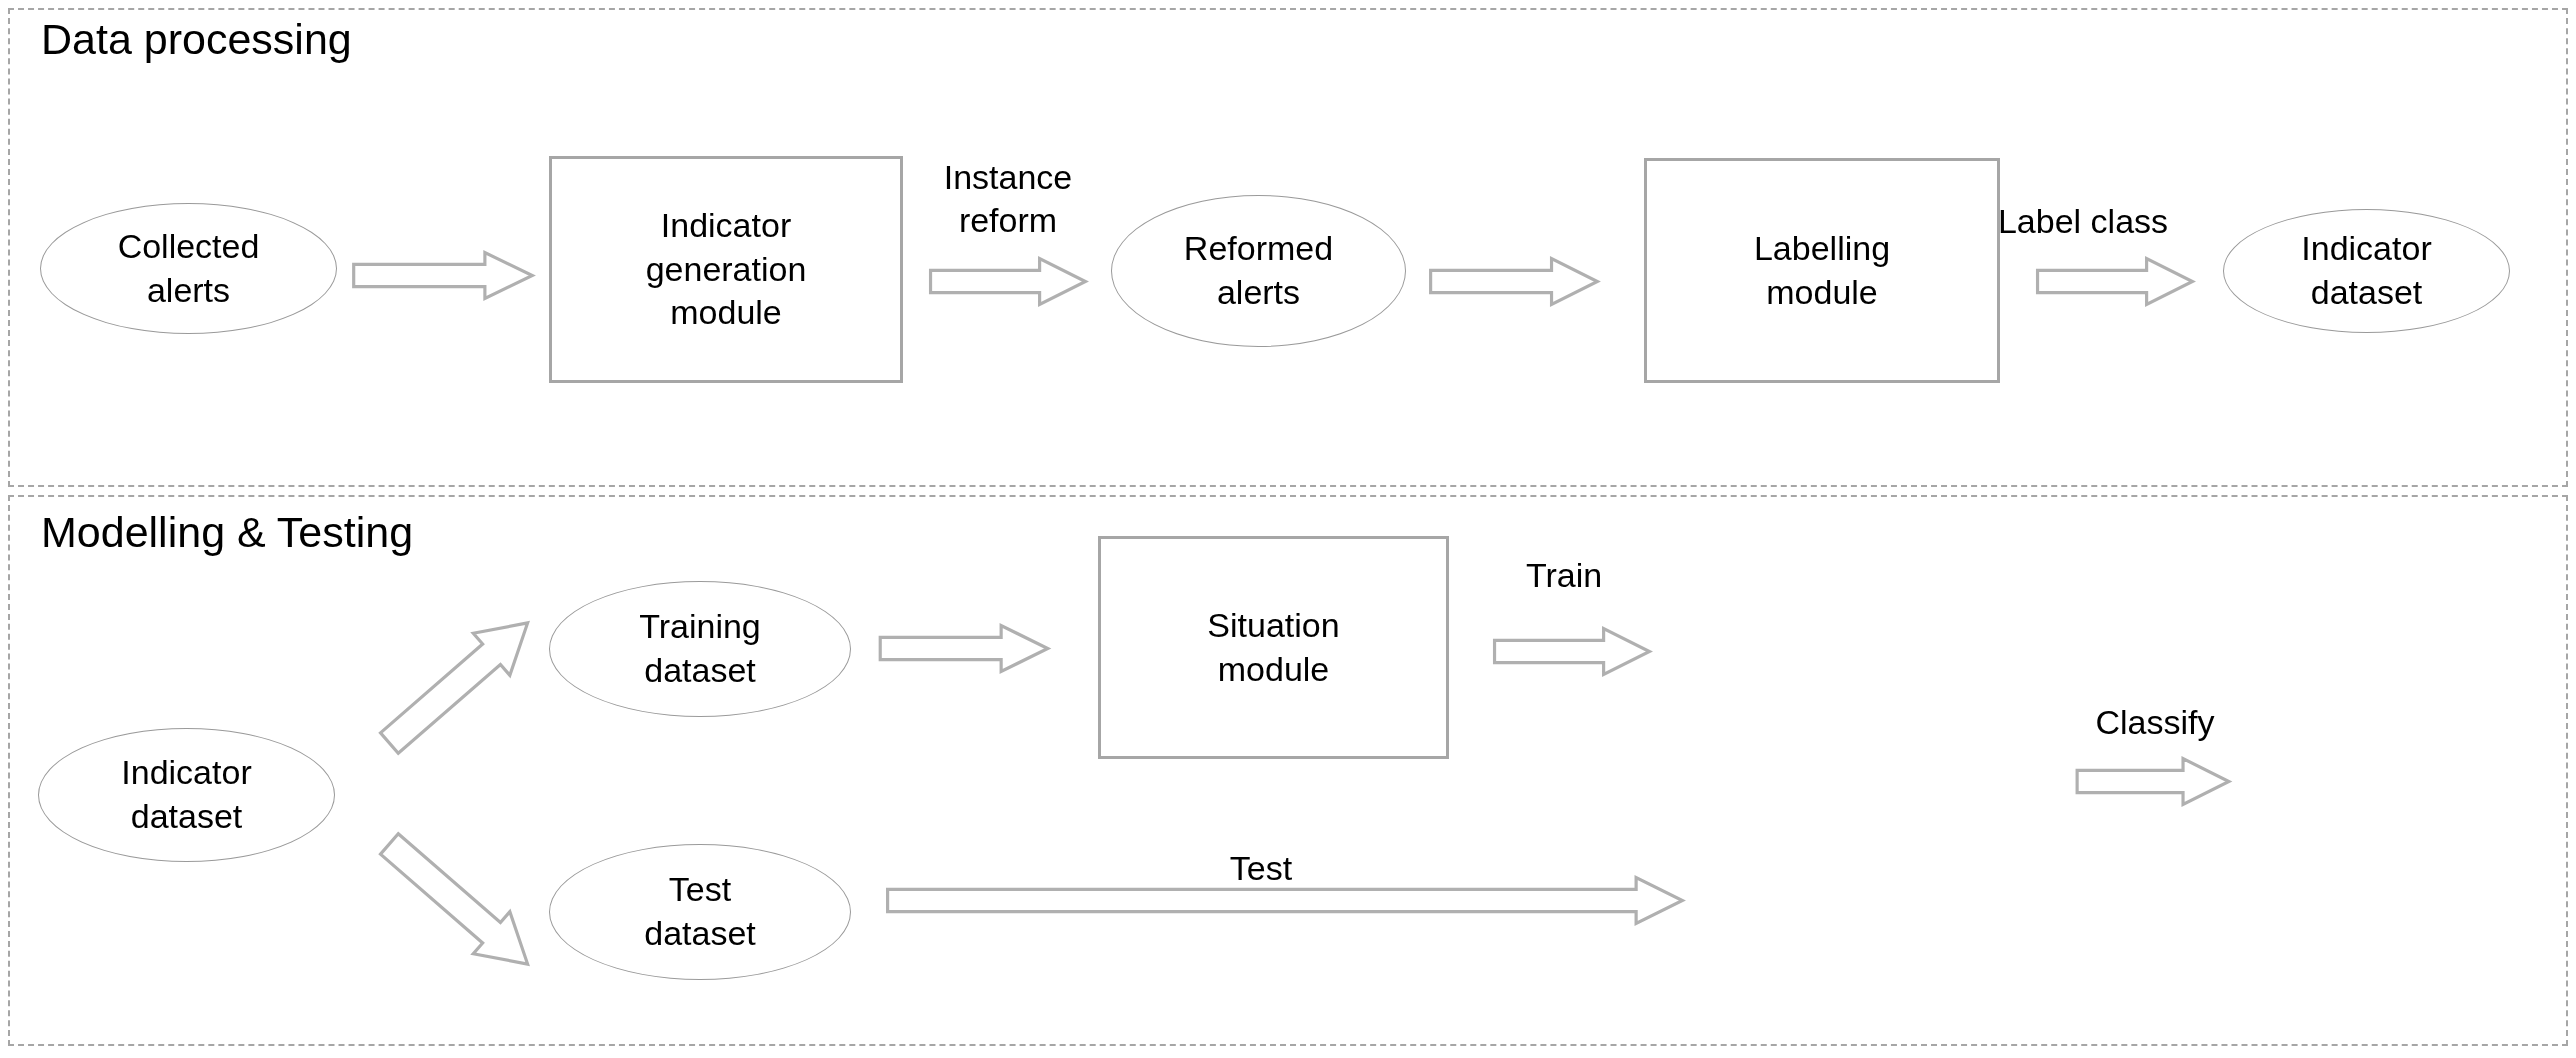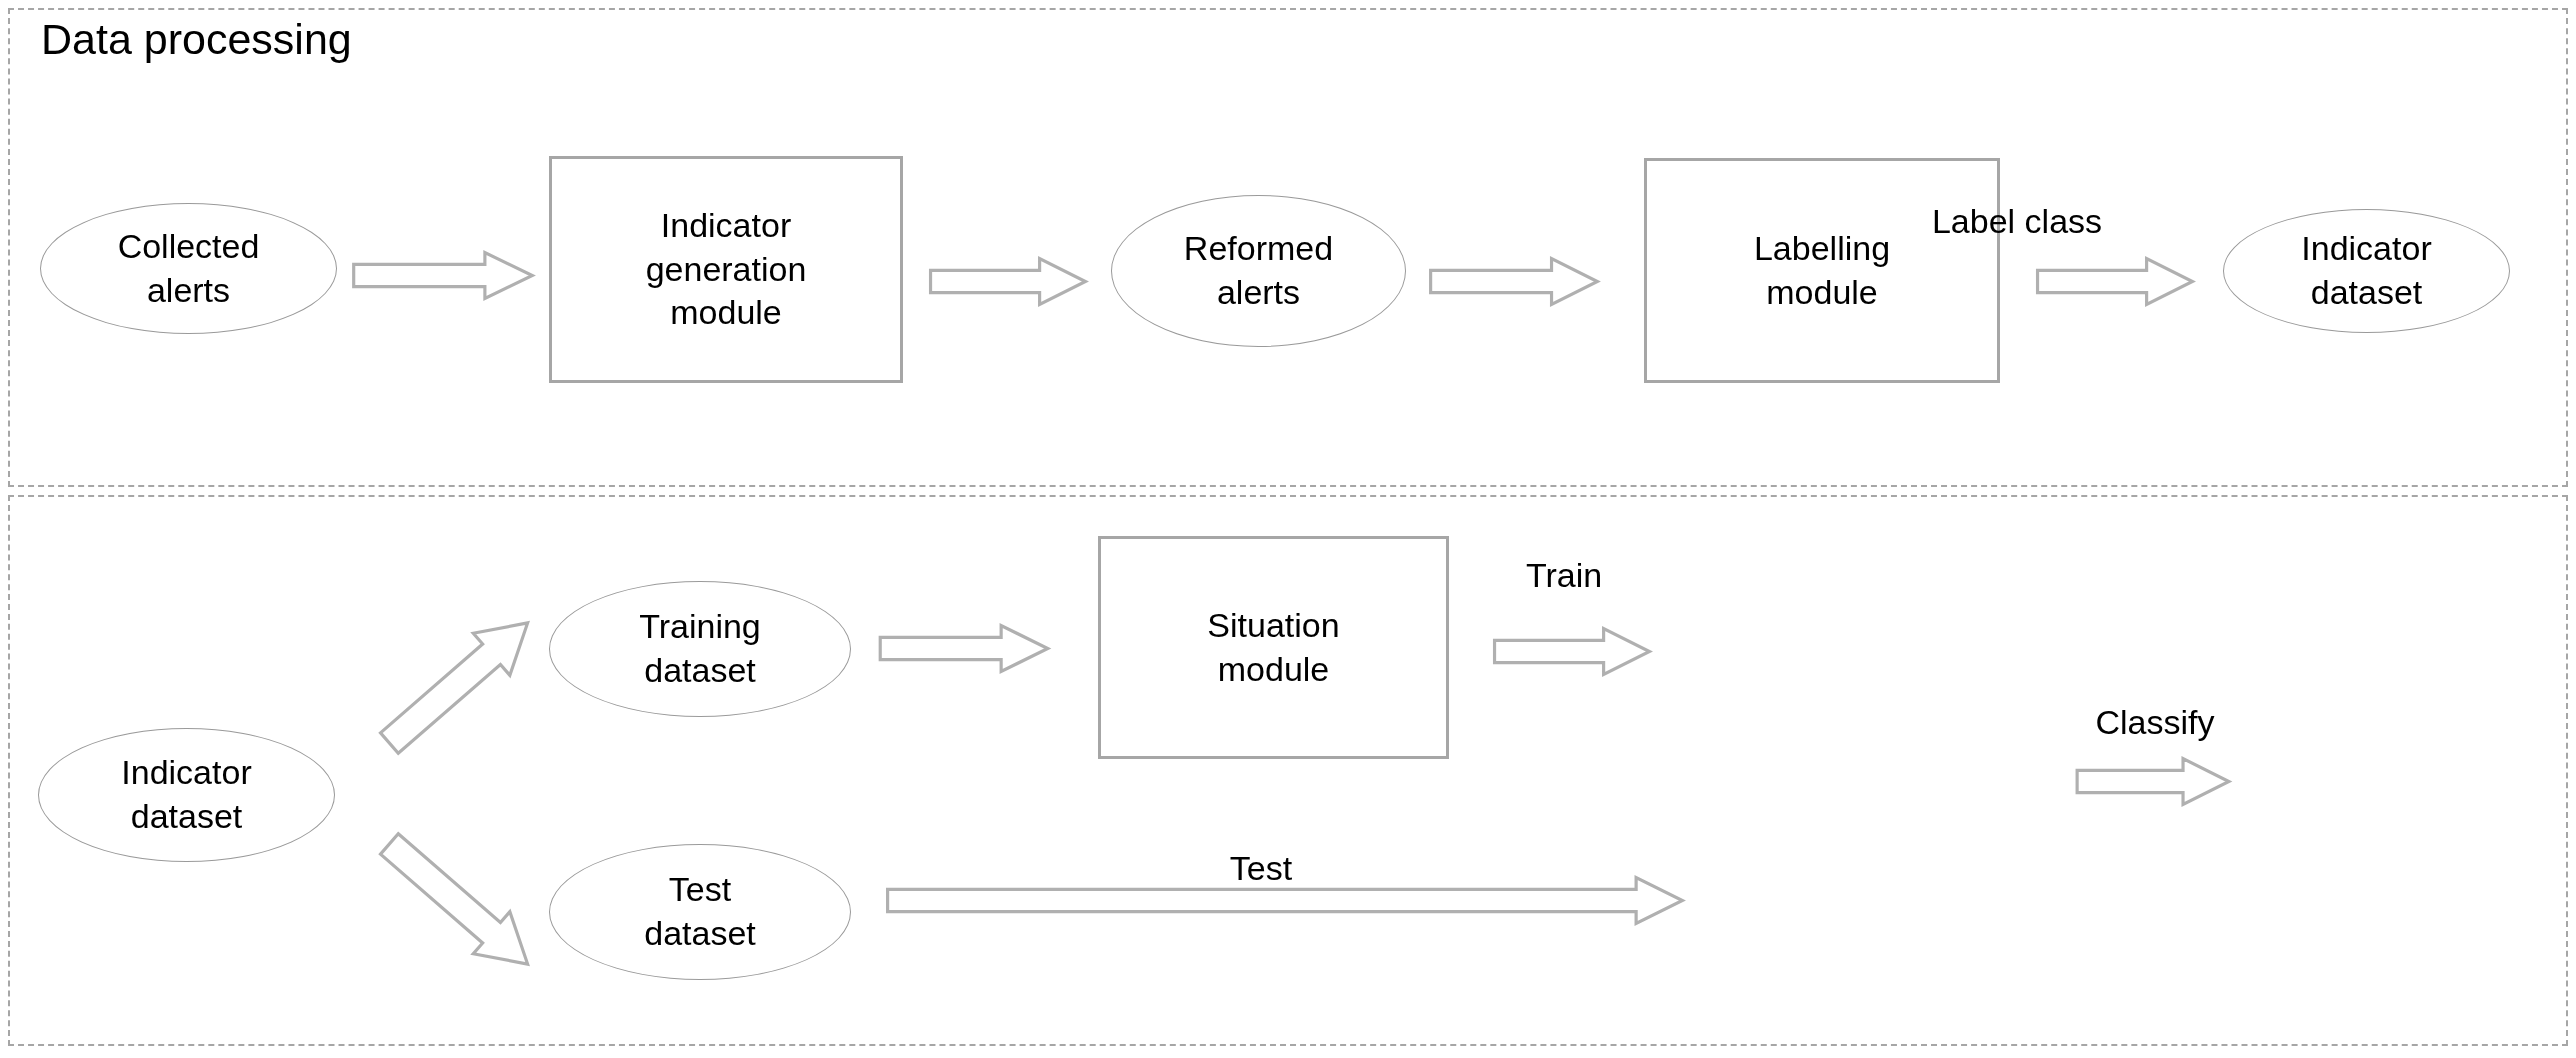--- a/index.html
+++ b/index.html
@@ -94,45 +94,48 @@
 alerts</div>
 
   <svg class="arrow-svg" style="left:351px; top:251px; width:184px; height:49px;" viewBox="0 0 230 62">
     <polygon class="arrow-shape" points="2,17 168,17 168,2 228,31 168,60 168,45 2,45"></polygon>
   </svg>
 
   <div class="node rect" style="left:549px; top:156px; width:354px; height:227px;">Indicator
 generation
 module</div>
 
+  <div class="edge-label" style="left:928px; top:156px; width:160px;">Instance
+reform</div>
 
   <svg class="arrow-svg" style="left:928px; top:257px; width:160px; height:49px;" viewBox="0 0 200 62">
     <polygon class="arrow-shape" points="2,17 140,17 140,2 198,31 140,60 140,45 2,45"></polygon>
   </svg>
 
   <div class="node ellipse" style="left:1111px; top:195px; width:295px; height:152px;">Reformed
 alerts</div>
 
   <svg class="arrow-svg" style="left:1428px; top:257px; width:172px; height:49px;" viewBox="0 0 215 62">
     <polygon class="arrow-shape" points="2,17 155,17 155,2 213,31 155,60 155,45 2,45"></polygon>
   </svg>
 
   <div class="node rect" style="left:1644px; top:158px; width:356px; height:225px;">Labelling
 module</div>
 
-  <div class="edge-label" style="left:1921px; top:200px; width:192px;">Label class</div>
+  <div class="edge-label" style="left:1987px; top:200px; width:192px;">Label class</div>
 
   <svg class="arrow-svg" style="left:2035px; top:257px; width:160px; height:49px;" viewBox="0 0 200 62">
     <polygon class="arrow-shape" points="2,17 140,17 140,2 198,31 140,60 140,45 2,45"></polygon>
   </svg>
 
   <div class="node ellipse" style="left:2223px; top:209px; width:287px; height:124px;">Indicator
 dataset</div>
 
   <div class="panel" id="panel-modelling"></div>
+  <div class="panel-title" id="title-modelling">Modelling &amp; Testing</div>
 
   <div class="node ellipse" style="left:38px; top:728px; width:297px; height:134px;">Indicator
 dataset</div>
 
   <svg class="arrow-svg" style="left:351px; top:591px; width:215px; height:184px;" viewBox="0 0 270 230">
     <g transform="rotate(-41 135 115)">
       <polygon class="arrow-shape" points="20,98 190,98 190,80 250,115 190,150 190,132 20,132"></polygon>
     </g>
   </svg>
 

